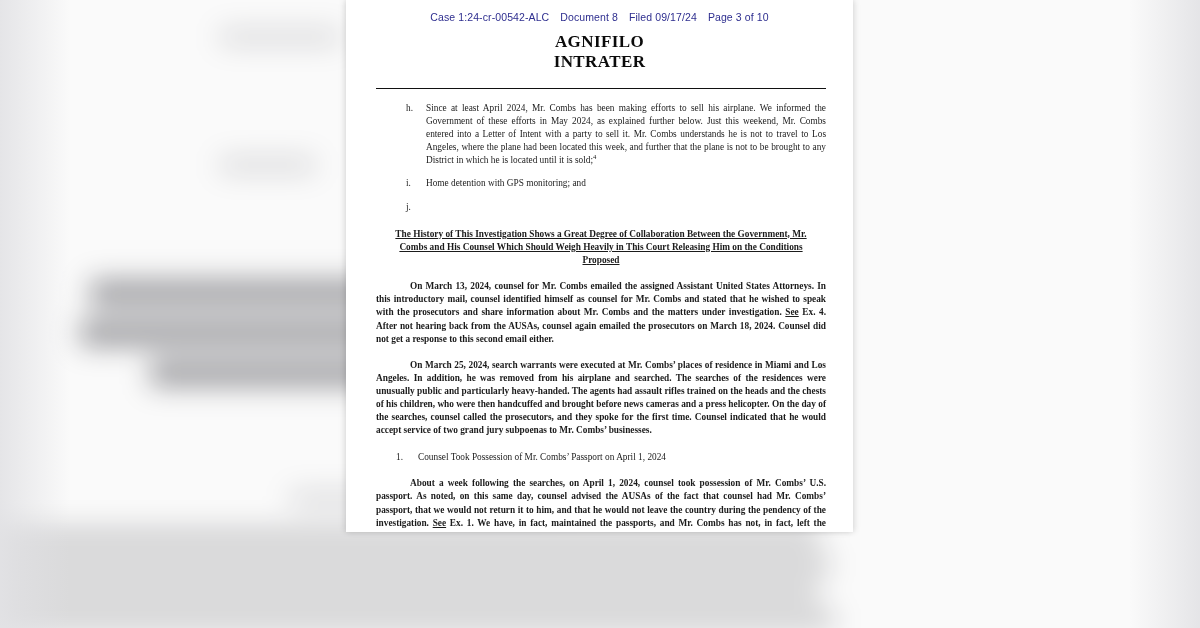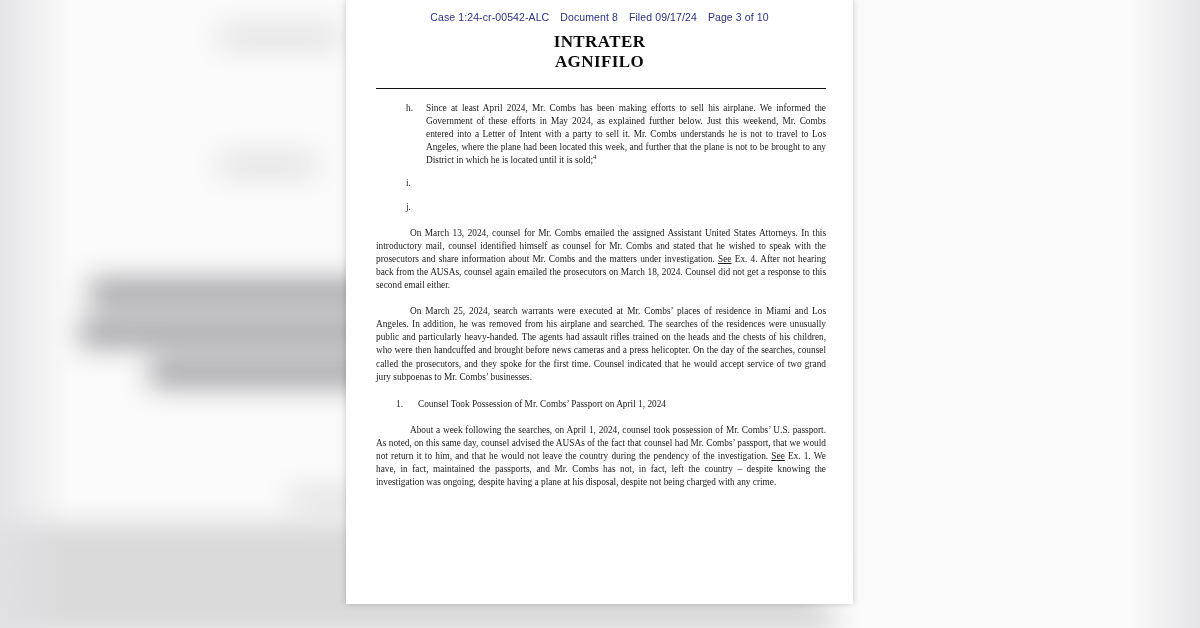--- a/index.html
+++ b/index.html
@@ -54,21 +54,21 @@
     right: 0;
     background: linear-gradient(to left, rgba(225,225,228,0.85), rgba(246,246,247,0));
   }
 
   
   #page {
     position: absolute;
     top: 0;
     left: 346px;
     width: 507px;
-    height: 604px;
+    height: 532px;
     background: #ffffff;
     box-shadow: -2px 0 6px rgba(0,0,0,0.10), 2px 0 6px rgba(0,0,0,0.10);
     overflow: hidden;
   }
 
   .ecf-stamp {
     position: absolute;
     top: 11px;
     left: 0;
     right: 0;
@@ -139,20 +139,21 @@
     text-align: center;
     line-height: 13.2px;
     margin: 14px 14px 0 14px;
     font-size: 9.3px;
   }
 
   .para {
     text-indent: 34px;
     margin-top: 13px;
     text-align: justify;
+    font-weight: bold;
   }
 
   .numbered {
     display: flex;
     margin-top: 14px;
     padding-left: 20px;
   }
   .numbered .marker {
     width: 22px;
     flex: 0 0 22px;
@@ -189,41 +190,43 @@
   <div class="side-shade right"></div>
 </div>
 
 <div id="page">
 
   <div class="ecf-stamp">
     <span>Case 1:24-cr-00542-ALC</span><span class="ecf-gap"></span><span>Document 8</span><span class="ecf-gap"></span><span>Filed 09/17/24</span><span class="ecf-gap"></span><span>Page 3 of 10</span>
   </div>
 
   <div class="letterhead">
+    <div>AGNIFILO</div>
     <div>INTRATER</div>
-    <div>AGNIFILO</div>
   </div>
 
   <div class="head-rule"></div>
 
   <div class="body-area">
 
     <div class="lettered">
       <div class="marker">h.</div>
       <div class="itext"><span>Since at least April 2024, Mr. Combs has been making efforts to sell his airplane.  We informed the Government of these efforts in May 2024, as explained further below.  Just this weekend, Mr. Combs entered into a Letter of Intent with a party to sell it.  Mr. Combs understands he is not to travel to Los Angeles, where the plane had been located this week, and further that the plane is not to be brought to any District in which he is located until it is sold;</span><sup>4</sup></div>
     </div>
 
     <div class="lettered">
       <div class="marker">i.</div>
+      <div class="itext">Home detention with GPS monitoring; and</div>
     </div>
 
     <div class="lettered">
       <div class="marker">j.</div>
     </div>
 
+    <div class="section-heading">The History of This Investigation Shows a Great Degree of Collaboration Between the Government, Mr. Combs and His Counsel Which Should Weigh Heavily in This Court Releasing Him on the Conditions Proposed</div>
 
     <div class="para"><span>On March 13, 2024, counsel for Mr. Combs emailed the assigned Assistant United States Attorneys.  In this introductory mail, counsel identified himself as counsel for Mr. Combs and stated that he wished to speak with the prosecutors and share information about Mr. Combs and the matters under investigation.  </span><span class="u">See</span><span> Ex. 4.  After not hearing back from the AUSAs, counsel again emailed the prosecutors on March 18, 2024.  Counsel did not get a response to this second email either.</span></div>
 
     <div class="para">On March 25, 2024, search warrants were executed at Mr. Combs’ places of residence in Miami and Los Angeles.  In addition, he was removed from his airplane and searched.  The searches of the residences were unusually public and particularly heavy-handed.  The agents had assault rifles trained on the heads and the chests of his children, who were then handcuffed and brought before news cameras and a press helicopter.  On the day of the searches, counsel called the prosecutors, and they spoke for the first time.  Counsel indicated that he would accept service of two grand jury subpoenas to Mr. Combs’ businesses.</div>
 
     <div class="numbered">
       <div class="marker">1.</div>
       <div class="ntext">Counsel Took Possession of Mr. Combs’ Passport on April 1, 2024</div>
     </div>
 

